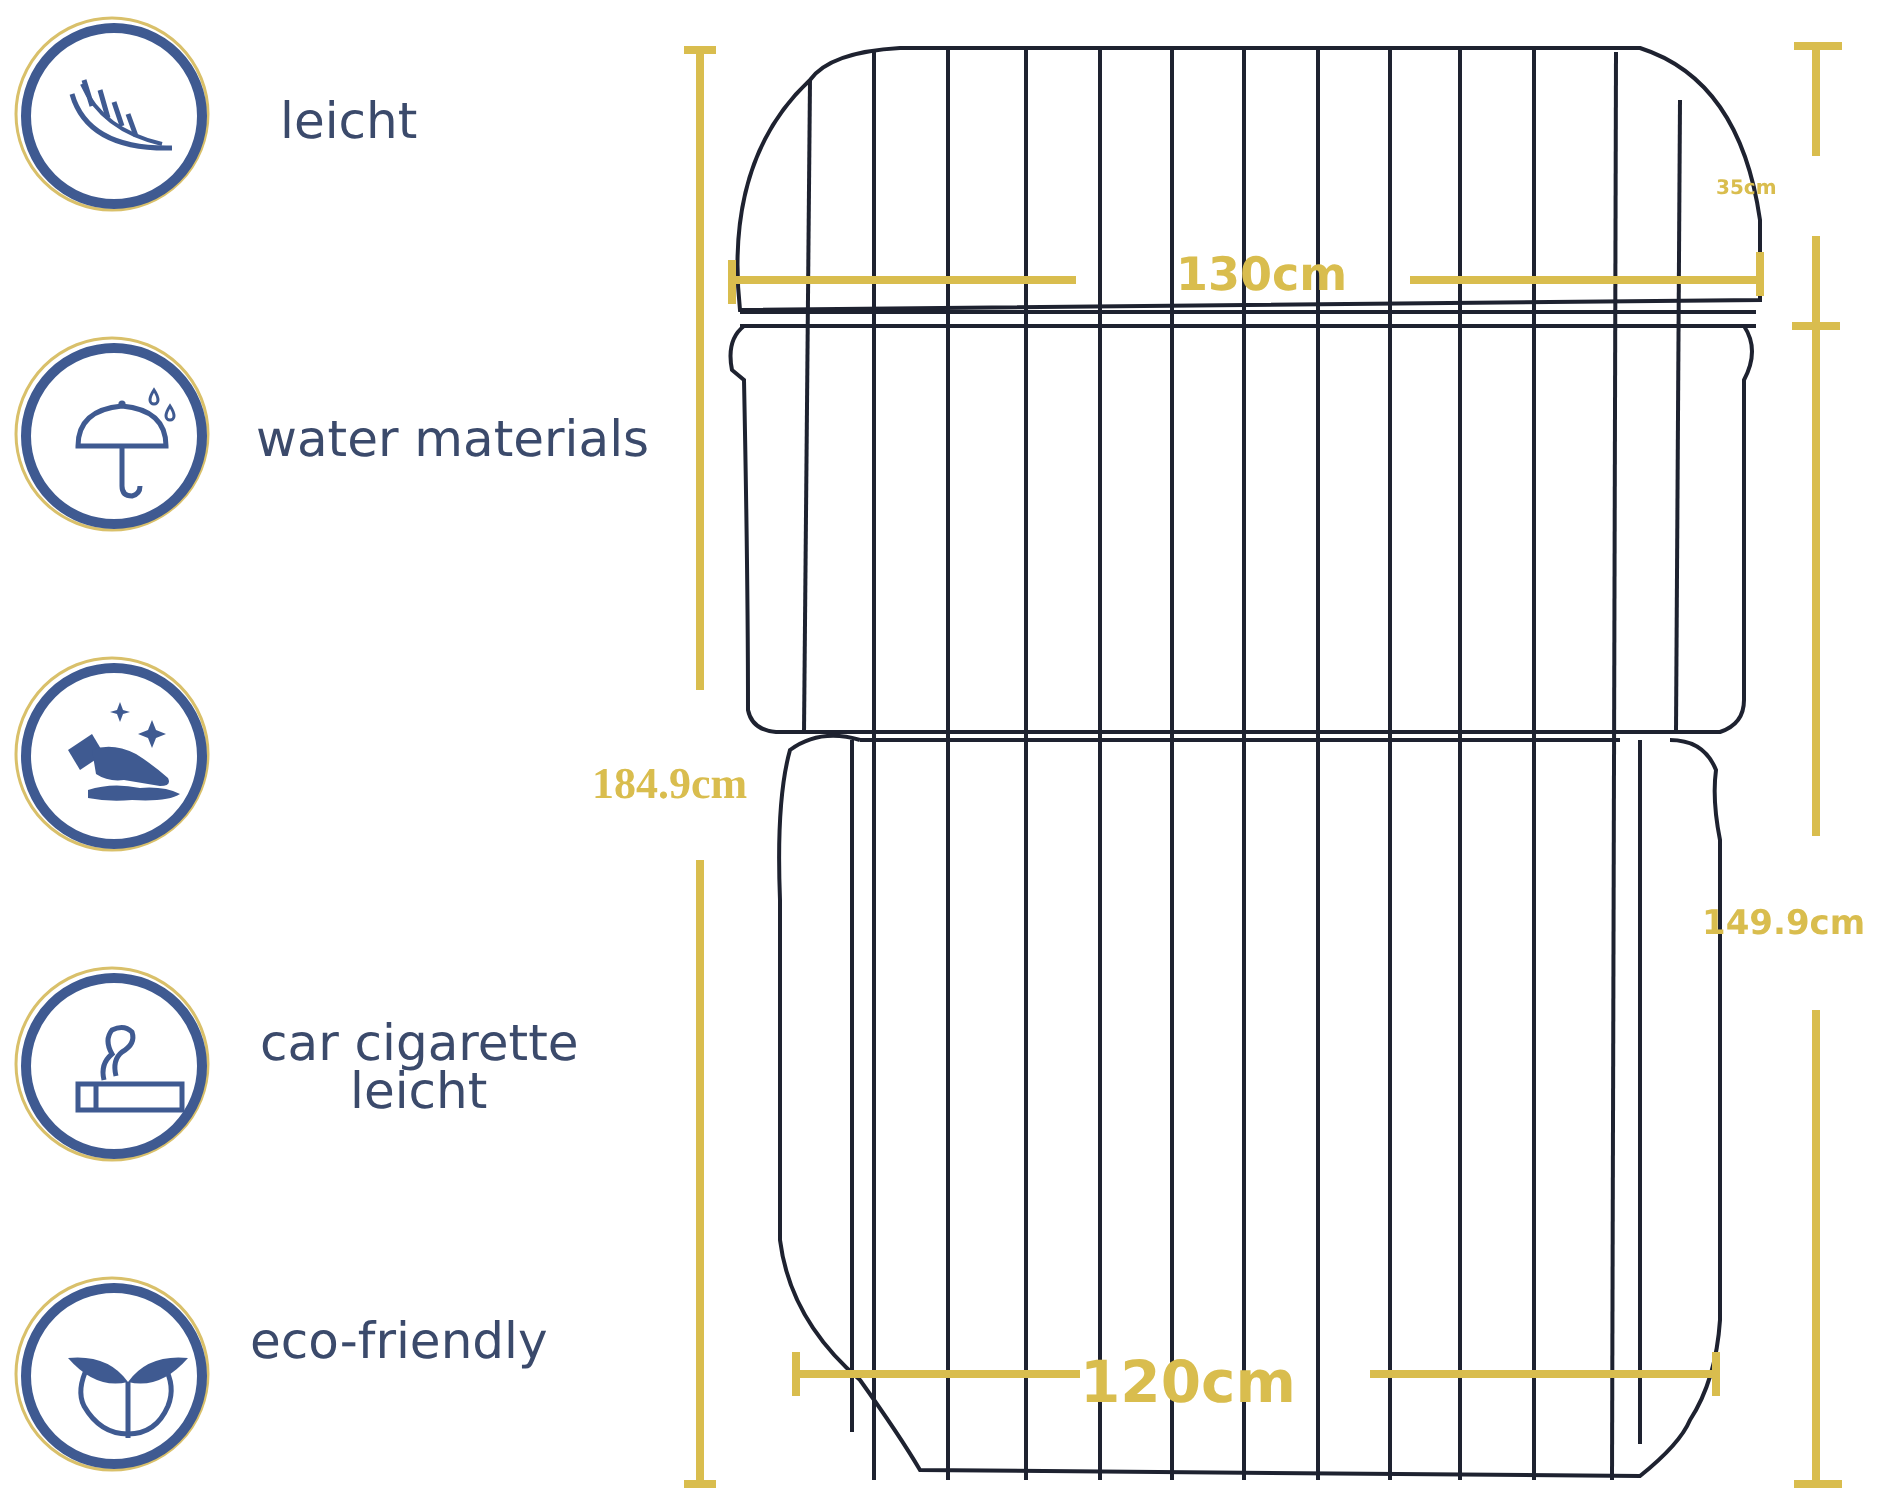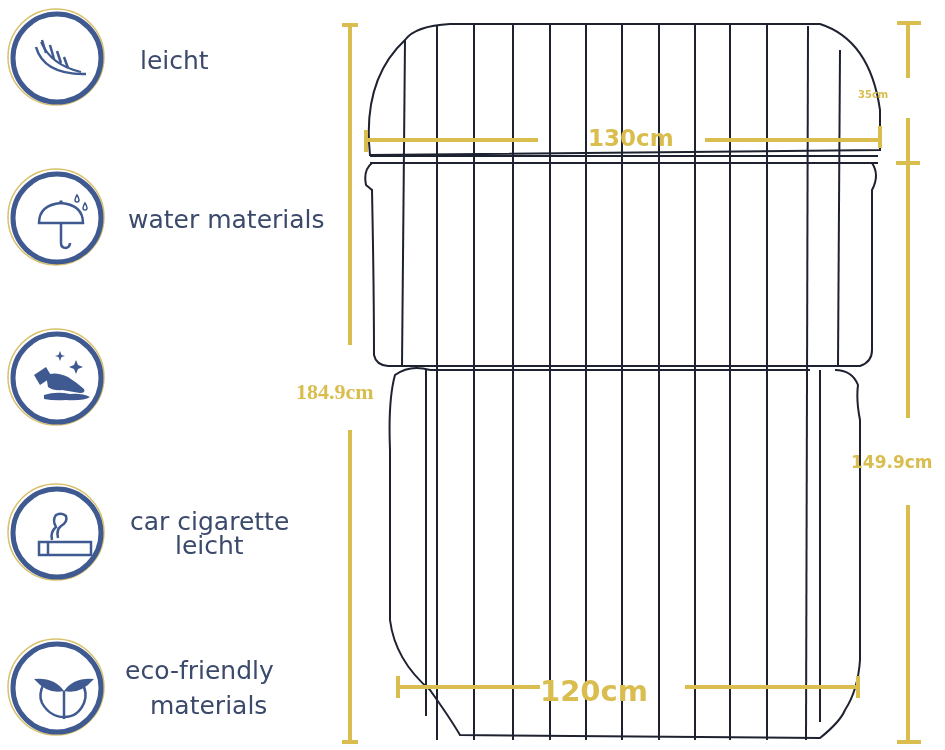--- a/index.html
+++ b/index.html
@@ -64,21 +64,20 @@
 <div class="feature" style="top:630px;height:120px;padding-left:43px;">
   <svg class="badge" style="top:7px;" viewBox="0 0 100 100">
     <circle cx="50" cy="50" r="48" fill="none" stroke="#d9c06a" stroke-width="1.5"></circle>
     <circle cx="51" cy="51" r="44" fill="#fff" stroke="#3f5a91" stroke-width="5"></circle>
     <path d="M38 46 Q32 58 36 66 Q44 80 58 80 Q72 80 78 66 Q82 56 76 46" fill="none" stroke="#3f5a91" stroke-width="2.5"></path>
     <line x1="58" y1="54" x2="58" y2="82" stroke="#3f5a91" stroke-width="2.5"></line>
     <path d="M58 54 Q48 40 28 42 Q42 58 58 54 Z" fill="#3f5a91"></path>
     <path d="M58 54 Q68 40 88 42 Q74 58 58 54 Z" fill="#3f5a91"></path>
   </svg>
   <div class="flabel" style="left:125px;top:23px;">eco-friendly</div>
-  <div class="flabel" style="left:150px;top:58px;">materials</div>
 </div>
 
 <svg class="diagram" viewBox="0 0 945 750">
   <g fill="none" stroke="#1e2230" stroke-width="2">
 
     <path d="M370 155 Q362 80 405 40 Q415 26 450 24 L820 24 Q870 40 880 110 L880 150 L370 155 Z"></path>
     <line x1="370" y1="156" x2="878" y2="156"></line>
     <line x1="370" y1="163" x2="878" y2="163"></line>
 
     <path d="M372 163 Q363 170 366 185 L372 190 Q374 290 374 355 Q376 365 388 366 L860 366 Q872 362 872 350 L872 190 Q880 175 872 163"></path>

